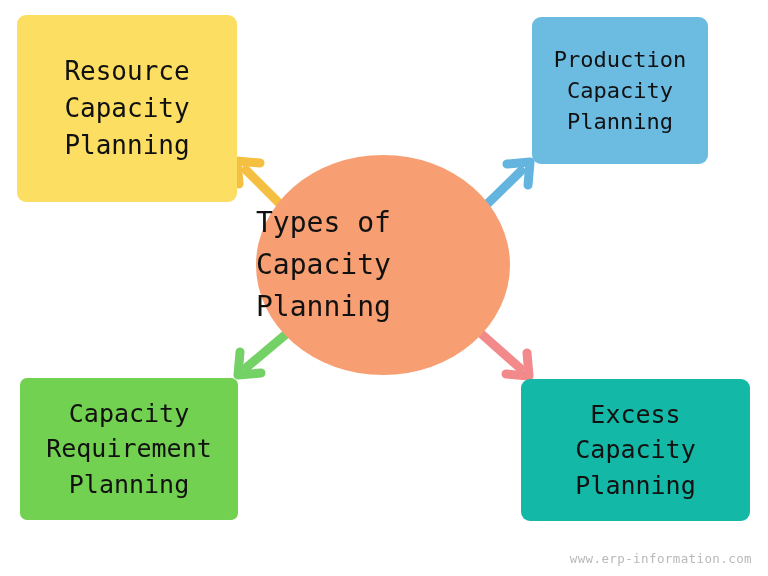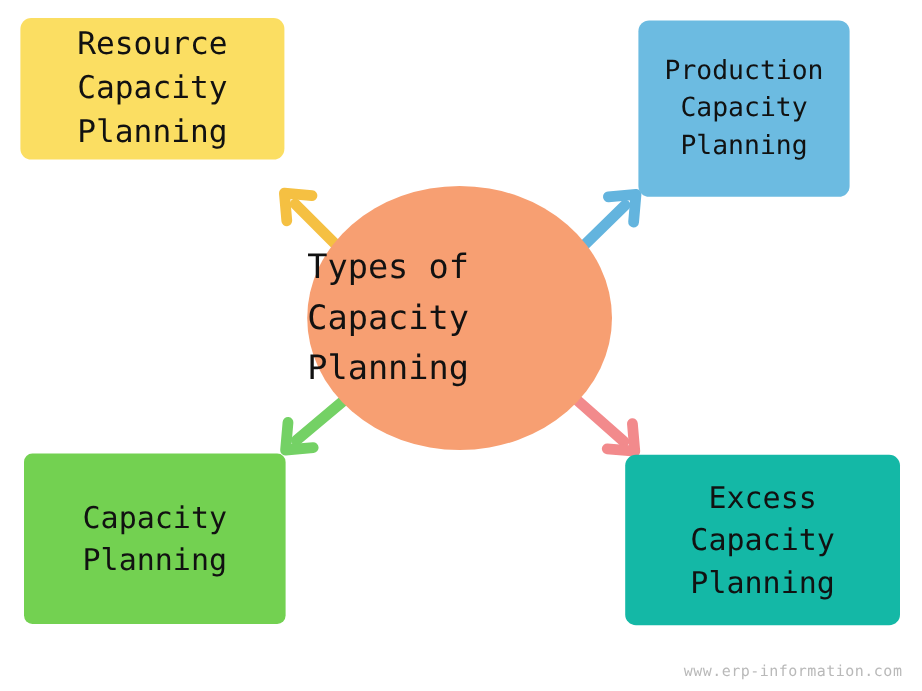--- a/index.html
+++ b/index.html
@@ -41,21 +41,21 @@
   .node-box .line {
     display: block;
     white-space: pre;
   }
 
   
   #box-resource {
     left: 17px;
     top: 15px;
     width: 220px;
-    height: 118px;
+    height: 187px;
     background: #FBDE62;
     border-radius: 9px;
     font-size: 26px;
   }
 
   
   #box-production {
     left: 532px;
     top: 17px;
     width: 176px;
@@ -155,20 +155,21 @@
   </div>
 
   <div class="node-box" id="box-production">
     <span class="line">Production</span>
     <span class="line">Capacity</span>
     <span class="line">Planning</span>
   </div>
 
   <div class="node-box" id="box-requirement">
     <span class="line">Capacity</span>
+    <span class="line">Requirement</span>
     <span class="line">Planning</span>
   </div>
 
   <div class="node-box" id="box-excess">
     <span class="line">Excess</span>
     <span class="line">Capacity</span>
     <span class="line">Planning</span>
   </div>
 
   <div id="center-ellipse">

